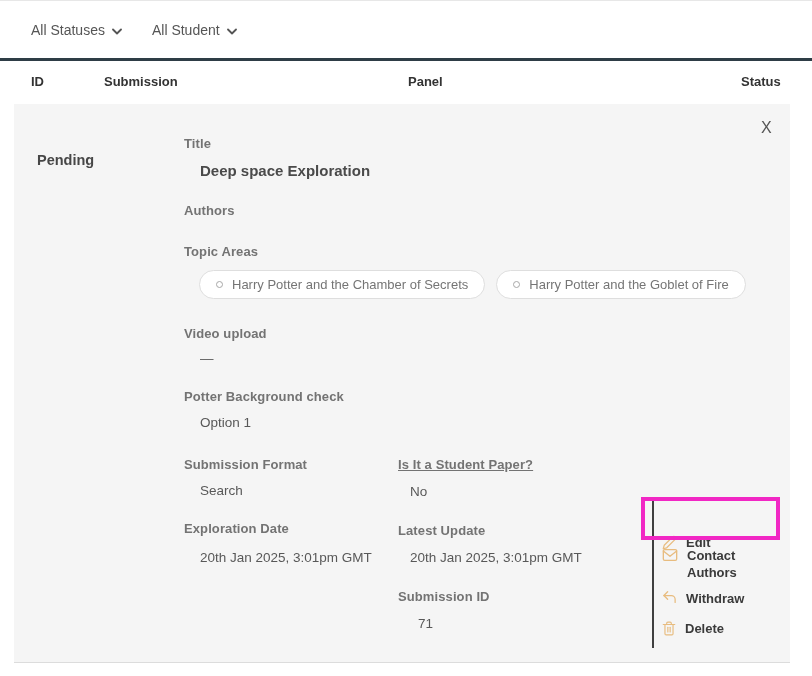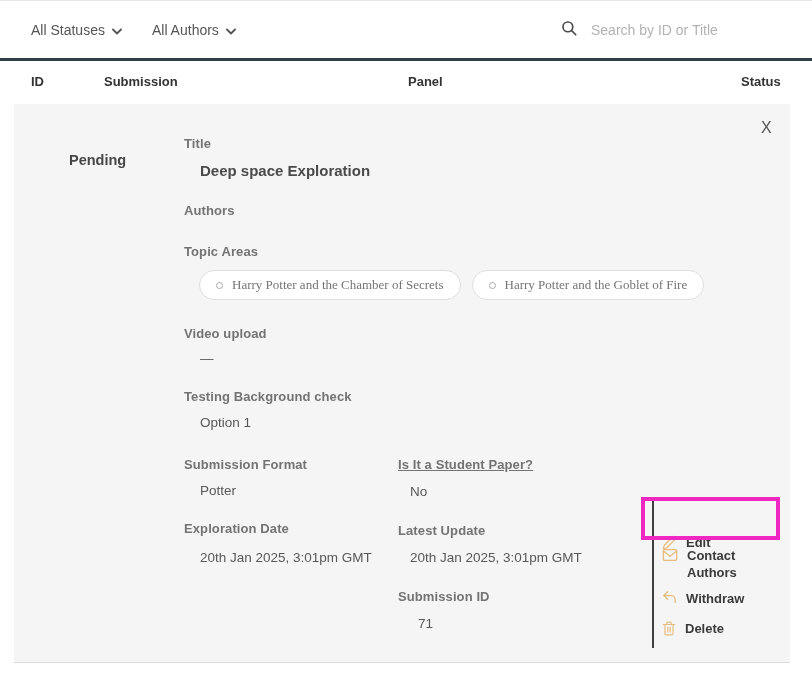--- a/index.html
+++ b/index.html
@@ -42,31 +42,31 @@
   .col-status { left: 741px; }
 
   
   .panel {
     position: relative; margin-left: 14px; width: 776px; height: 559px;
     background: #f5f5f5; border-bottom: 1px solid #dcdcdc;
   }
   .abs { position: absolute; }
   .field-label { font-size: 13px; font-weight: 600; color: #737373; letter-spacing: 0.1px; }
   .field-value { font-size: 13.5px; color: #585858; }
-  .status-pending { left: 23px; top: 48px; font-size: 14.5px; font-weight: 700; color: #474747; margin-left: 32px; }
+  .status-pending { left: 23px; top: 48px; font-size: 14.5px; font-weight: 700; color: #474747; }
   .close-x { left: 741px; top: 13px; font-size: 16px; color: #555; background: none; border: none;
     cursor: pointer; font-family: inherit; padding: 2px 6px; }
   .title-value { font-size: 15px; font-weight: 700; color: #4a4a4a; }
 
   
   .chips { left: 185px; top: 166px; display: flex; gap: 11px; }
   .chip {
     display: inline-flex; align-items: center; gap: 9px;
     background: #fff; border: 1px solid #dedede; border-radius: 16px;
-    padding: 6px 16px; font-size: 13px; color: #757575; white-space: nowrap; font-family: Liberation Serif, serif;
+    padding: 6px 16px; font-size: 13px; color: #757575; white-space: nowrap;
   }
   .chip-dot { width: 7px; height: 7px; border: 1.5px solid #a8a8a8; border-radius: 50%; display: inline-block; }
 
   
   .actions {
     left: 638px; top: 396px; width: 143px; height: 148px;
     border-left: 2px solid #3f3f3f;
   }
   .action-item {
     position: absolute; left: 8px;
@@ -95,36 +95,27 @@
   <div class="toolbar">
     <button class="filter-btn">
       <span>All Statuses</span>
       <span>
         <svg width="10" height="7" viewBox="0 0 10 7" fill="none" stroke-width="1.8" stroke-linecap="round" stroke-linejoin="round">
             <path d="M1 1.5 L5 5.5 L9 1.5"></path>
           </svg>
       </span>
     </button>
     <button class="filter-btn">
-      <span>All Authors</span>
+      <span>All Student</span>
       <span>
         <svg width="10" height="7" viewBox="0 0 10 7" fill="none" stroke-width="1.8" stroke-linecap="round" stroke-linejoin="round">
             <path d="M1 1.5 L5 5.5 L9 1.5"></path>
           </svg>
       </span>
     </button>
-    <div class="search-box">
-      <span>
-        <svg width="18" height="18" viewBox="0 0 24 24" fill="none" stroke-width="2.2" stroke-linecap="round">
-            <circle cx="10.5" cy="10.5" r="6.5"></circle>
-            <line x1="15.5" y1="15.5" x2="21" y2="21"></line>
-          </svg>
-      </span>
-      <input class="search-input" type="text" placeholder="Search by ID or Title" style="">
-    </div>
   </div>
 
   <div class="thead">
     <span class="col-id">ID</span>
     <span class="col-submission">Submission</span>
     <span class="col-panel">Panel</span>
     <span class="col-status">Status</span>
   </div>
 
   <div class="panel">
@@ -145,25 +136,25 @@
       </span>
       <span class="chip">
         <span class="chip-dot"></span>
         <span>Harry Potter and the Goblet of Fire</span>
       </span>
     </div>
 
     <span class="abs field-label" style="left:170px; top:222px;">Video upload</span>
     <span class="abs field-value" style="left:186px; top:247px;">—</span>
 
-    <span class="abs field-label" style="left:170px; top:285px;">Testing Background check</span>
+    <span class="abs field-label" style="left:170px; top:285px;">Potter Background check</span>
     <span class="abs field-value" style="left:186px; top:311px;">Option 1</span>
 
     <span class="abs field-label" style="left:170px; top:353px;">Submission Format</span>
-    <span class="abs field-value" style="left:186px; top:379px;">Potter</span>
+    <span class="abs field-value" style="left:186px; top:379px;">Search</span>
 
     <span class="abs field-label" style="left:384px; top:353px;text-decoration:underline;">Is It a Student Paper?</span>
     <span class="abs field-value" style="left:396px; top:380px;">No</span>
 
     <span class="abs field-label" style="left:170px; top:417px;">Exploration Date</span>
     <span class="abs field-value" style="left:186px; top:446px;">20th Jan 2025, 3:01pm GMT</span>
 
     <span class="abs field-label" style="left:384px; top:419px;">Latest Update</span>
     <span class="abs field-value" style="left:396px; top:446px;">20th Jan 2025, 3:01pm GMT</span>
 

